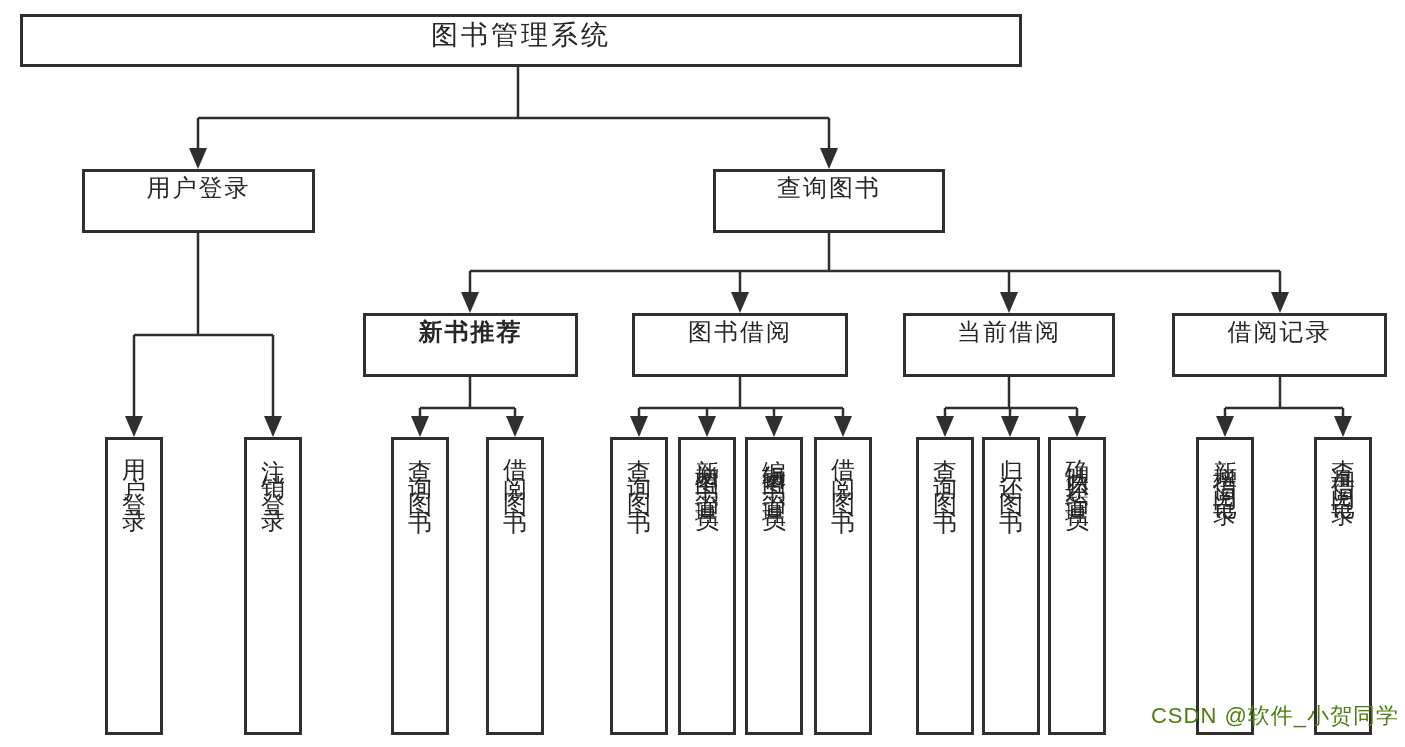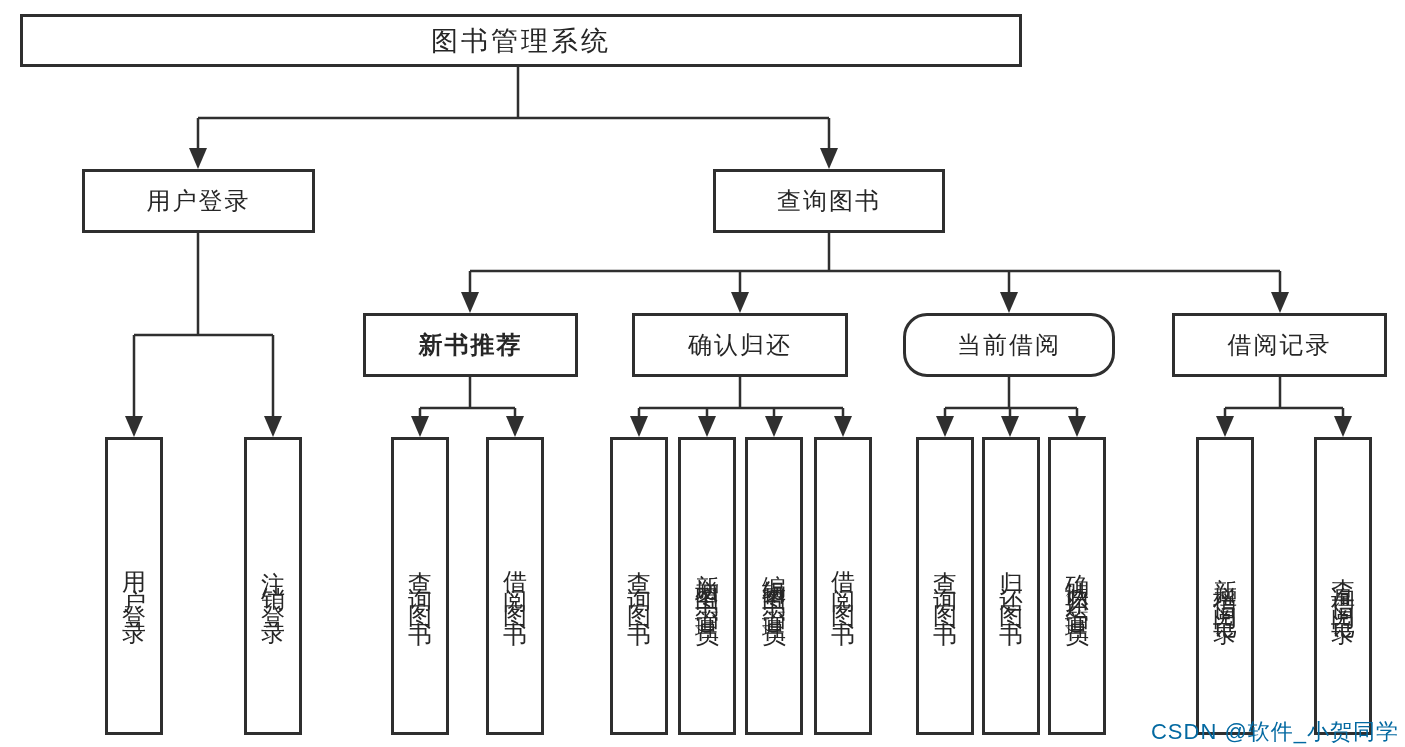--- a/index.html
+++ b/index.html
@@ -19,21 +19,20 @@
     position: absolute;
     left: 0; top: 0;
     width: 1405px; height: 747px;
   }
   .node {
     position: absolute;
     box-sizing: border-box;
     border: 3px solid #2f2f2f;
     background: #ffffff;
     display: flex;
-    align-items: center;
     justify-content: center;
     color: #262626;
   }
   .h-label {
     font-size: 24px;
     letter-spacing: 2px;
     white-space: nowrap;
   }
   .root-box .h-label {
     font-size: 27px;
@@ -50,23 +49,23 @@
     font-size: 24px;
     line-height: 1;
     white-space: nowrap;
   }
   .v-wide  { letter-spacing: 17px; }  
   .v-mid   { letter-spacing: 9px;  }  
   .v-tight { letter-spacing: 7px;  }  
   #watermark {
     position: absolute;
     right: 6px;
-    bottom: 0;
+    bottom: 16px;
     font-size: 22px;
-    color: #0369a1;
+    color: #4d7c0f;
     letter-spacing: 1px;
     white-space: nowrap;
   }
 </style>
 </head>
 <body>
 
 <div id="canvas">
 
   <svg id="connector-svg" viewBox="0 0 1405 747" xmlns="http://www.w3.org/2000/svg">
@@ -117,23 +116,23 @@
     <span class="h-label">用户登录</span>
   </div>
   <div class="node" style="left:713px; top:169px; width:232px; height:64px;">
     <span class="h-label">查询图书</span>
   </div>
 
   <div class="node" style="left:363px; top:313px; width:215px; height:64px;font-weight:bold;">
     <span class="h-label">新书推荐</span>
   </div>
   <div class="node" style="left:632px; top:313px; width:216px; height:64px;">
-    <span class="h-label">确认归还</span>
+    <span class="h-label">图书借阅</span>
   </div>
-  <div class="node" style="left:903px; top:313px; width:212px; height:64px;border-radius:24px;">
+  <div class="node" style="left:903px; top:313px; width:212px; height:64px;">
     <span class="h-label">当前借阅</span>
   </div>
   <div class="node" style="left:1172px; top:313px; width:215px; height:64px;">
     <span class="h-label">借阅记录</span>
   </div>
 
   <div class="node leaf" style="left:105px;">
     <span class="v-label v-wide">用户登录</span>
   </div>
   <div class="node leaf" style="left:244px;">

